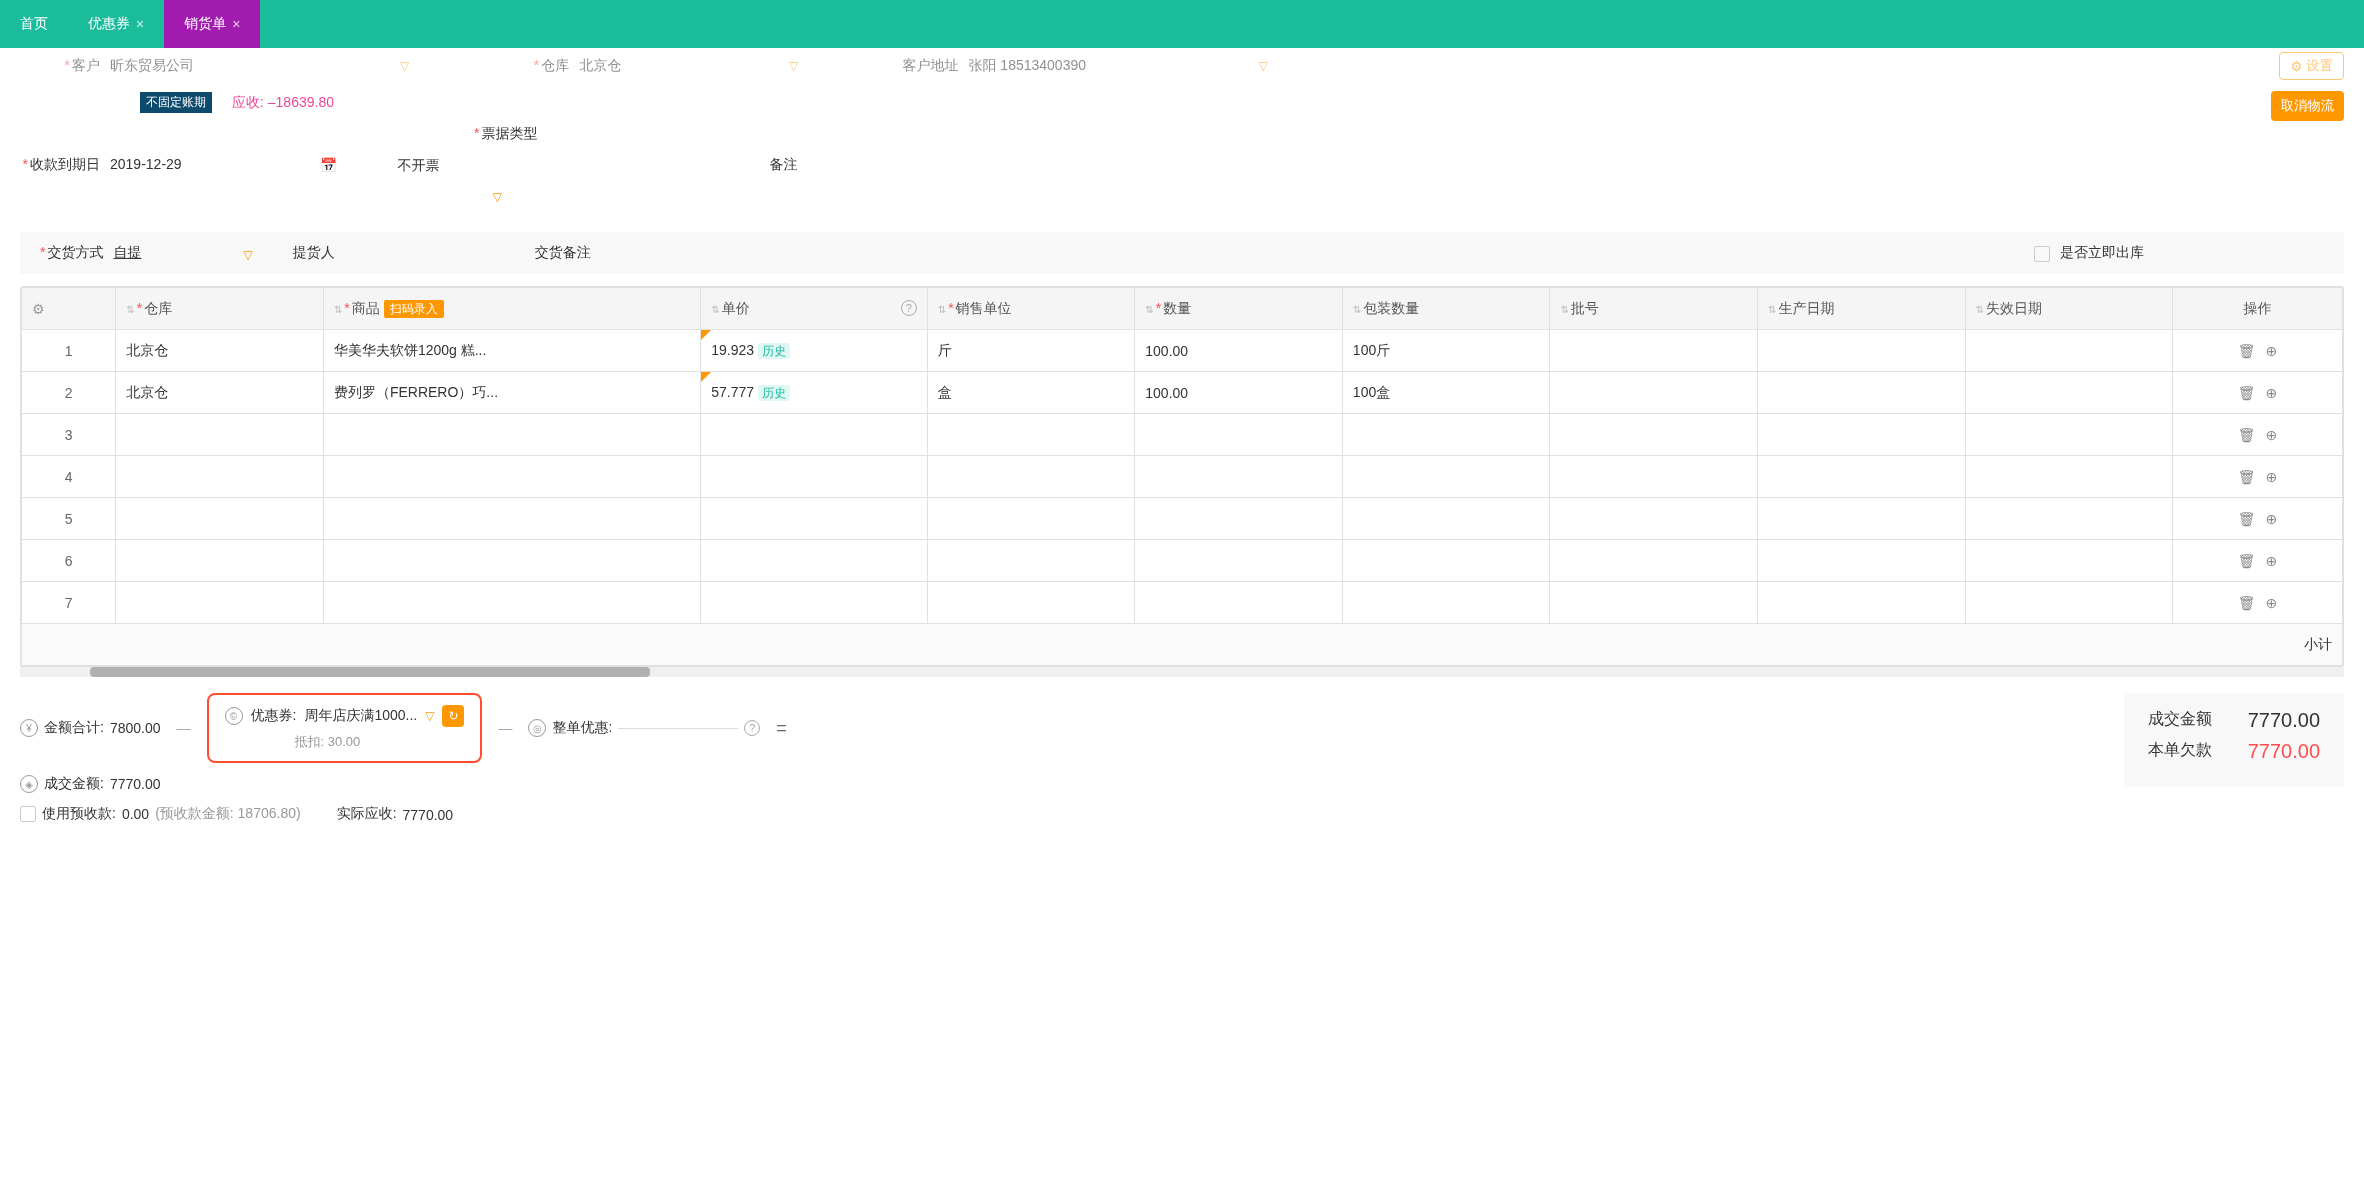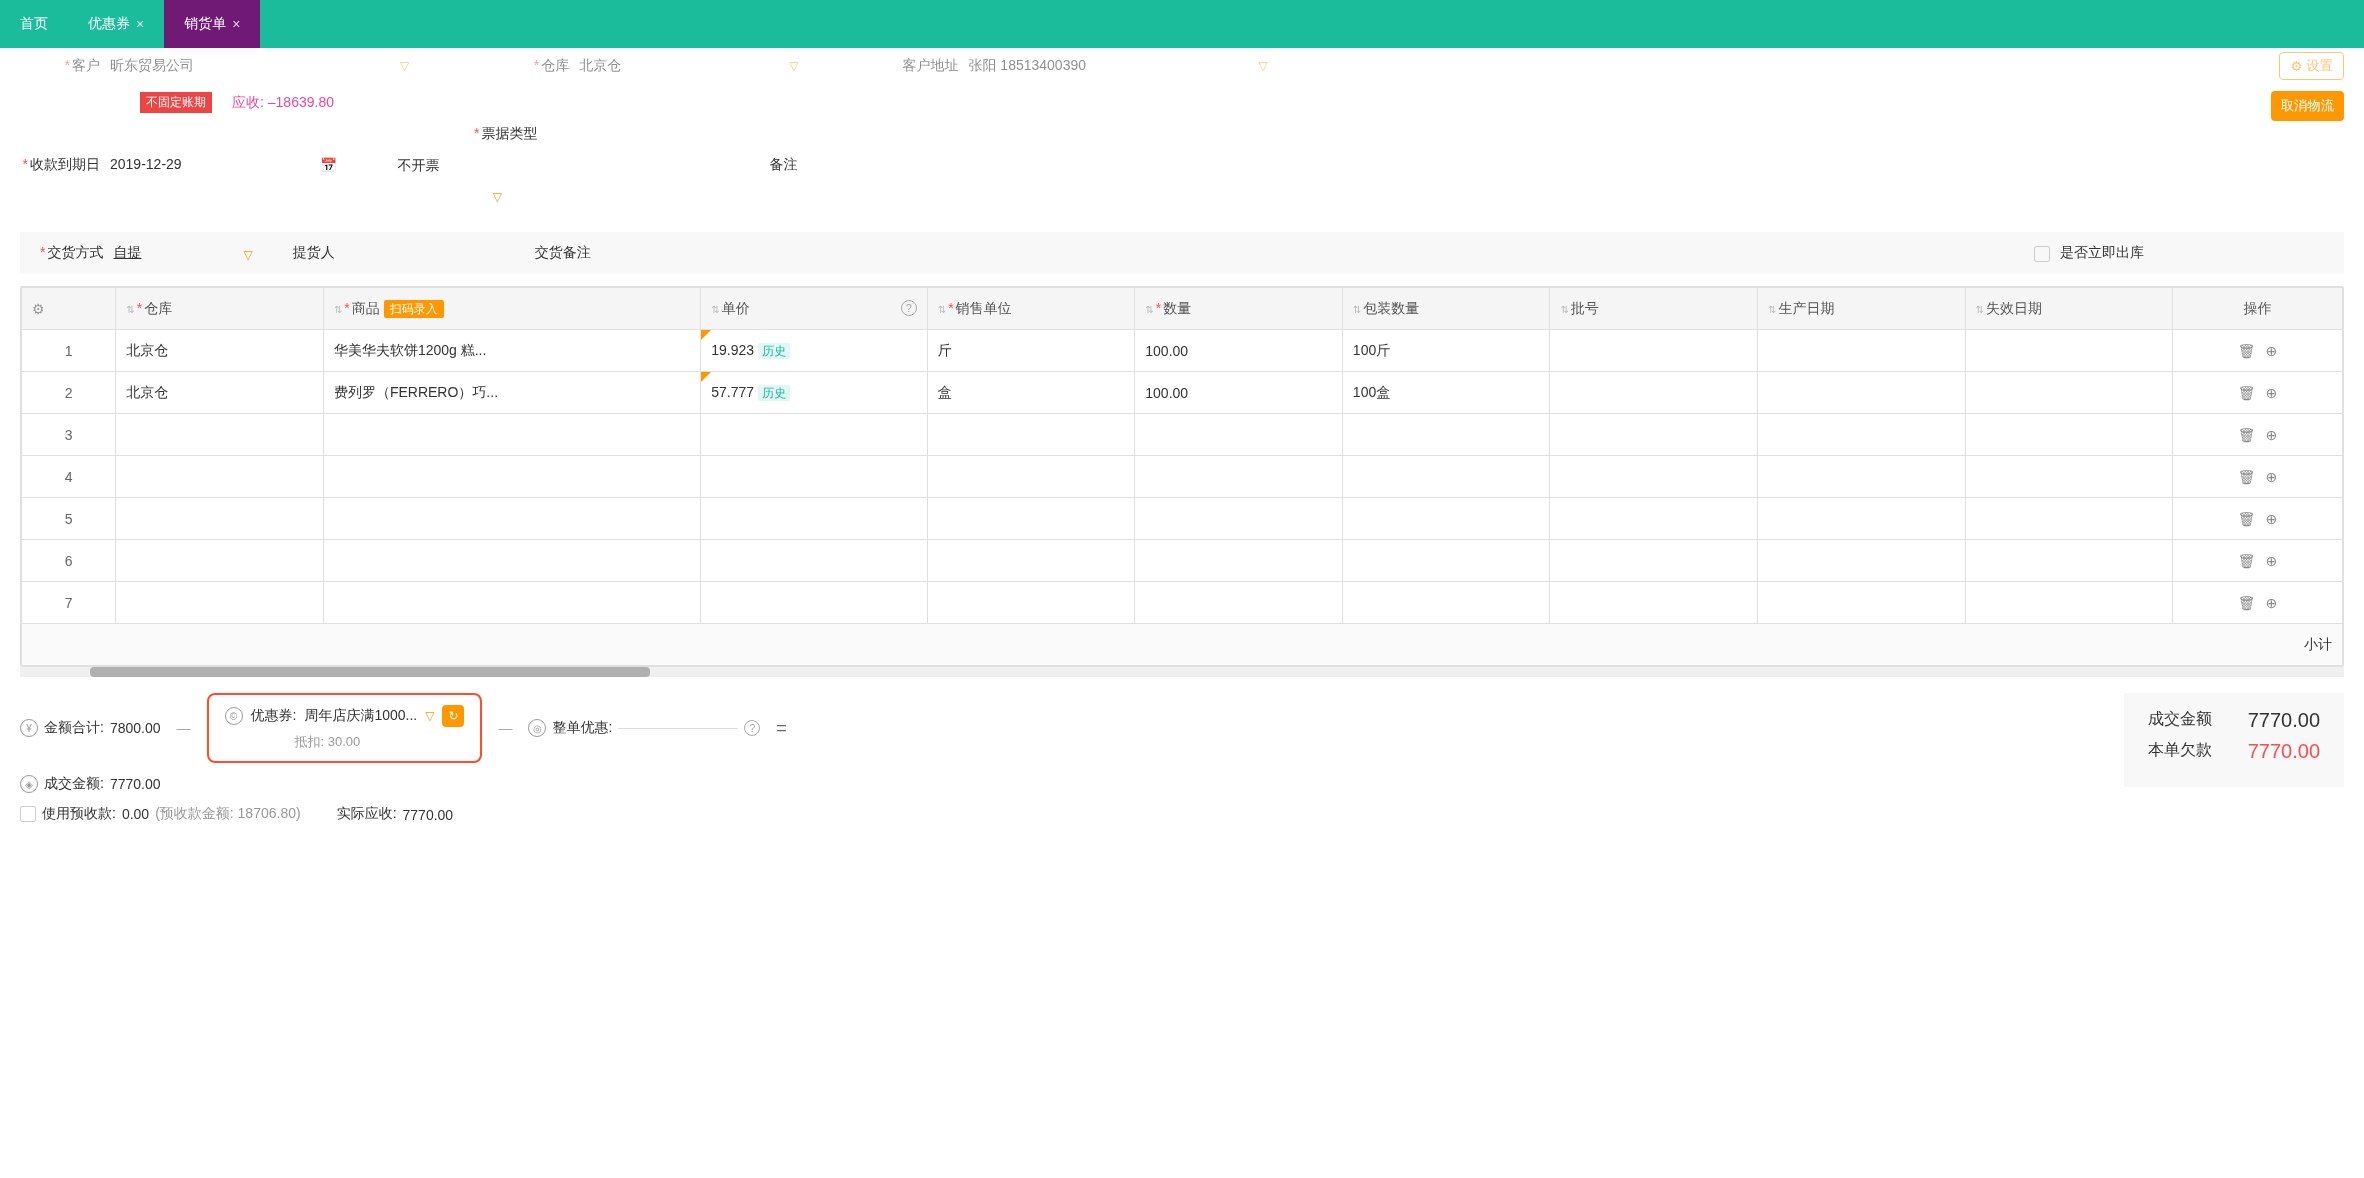--- a/index.html
+++ b/index.html
@@ -1,34 +1,34 @@
 <!DOCTYPE html>
 <html><head>
 <meta charset="utf-8">
 <style>
 * { margin: 0; padding: 0; box-sizing: border-box; font-family: -apple-system, "PingFang SC", "Microsoft YaHei", sans-serif; }
 body { background: #fff; font-size: 14px; color: #333; }
 
 
 .top-tabs { background: #1abc9c; display: flex; height: 48px; align-items: stretch; }
 .tab { padding: 0 20px; display: flex; align-items: center; color: #fff; cursor: pointer; gap: 6px; }
-.tab.active { background: #701a75; }
+.tab.active { background: #a21caf; }
 .tab-close { font-size: 14px; opacity: 0.8; }
 
 
 .form-area { padding: 8px 20px 16px; position: relative; }
 .form-row { display: flex; align-items: center; gap: 20px; margin-bottom: 12px; }
 .field { display: flex; align-items: center; gap: 10px; }
 .field-label { min-width: 80px; text-align: right; }
 .req { color: #ff4d4f; margin-right: 2px; }
 .field-input { border: none; border-bottom: 1px solid transparent; padding: 4px 0; min-width: 200px; }
 .field-input.wide { min-width: 280px; }
 .dropdown-caret { color: #ff9800; font-size: 12px; }
 .cal-icon { color: #ff9800; }
-.badge-red { background: #ef4444; color: #fff; padding: 2px 6px; font-size: 12px; }
+.badge-red { background: #0c4a6e; color: #fff; padding: 2px 6px; font-size: 12px; }
 .receivable { color: #ec4899; }
 .btn-orange { background: #ff9800; color: #fff; padding: 6px 10px; border-radius: 4px; border: none; cursor: pointer; }
 .top-right-btns { position: absolute; right: 20px; top: -40px; display: flex; flex-direction: column; gap: 8px; align-items: flex-end; }
 .btn-outline-orange { border: 1px solid #ff9800; color: #ff9800; background: #fff; padding: 4px 10px; border-radius: 4px; display: flex; align-items: center; gap: 4px; }
 
 .delivery-bar { background: #f8f8f8; padding: 12px 20px; display: flex; align-items: center; gap: 40px; margin: 0 20px 12px; }
 .delivery-field { display: flex; align-items: flex-end; gap: 10px; }
 .checkbox { width: 16px; height: 16px; border: 1px solid #ccc; border-radius: 2px; }
 
 

